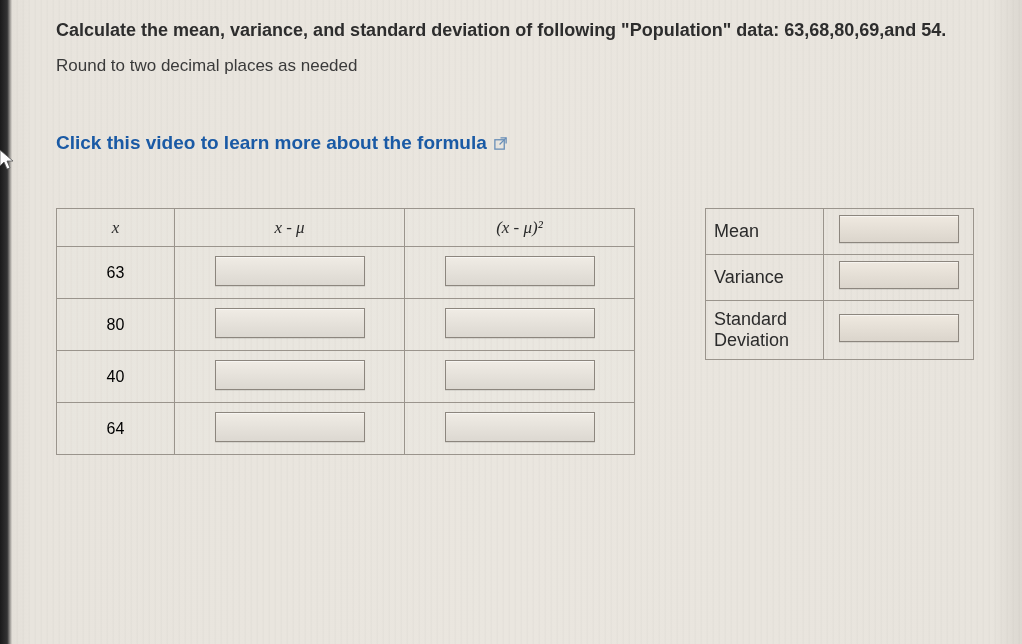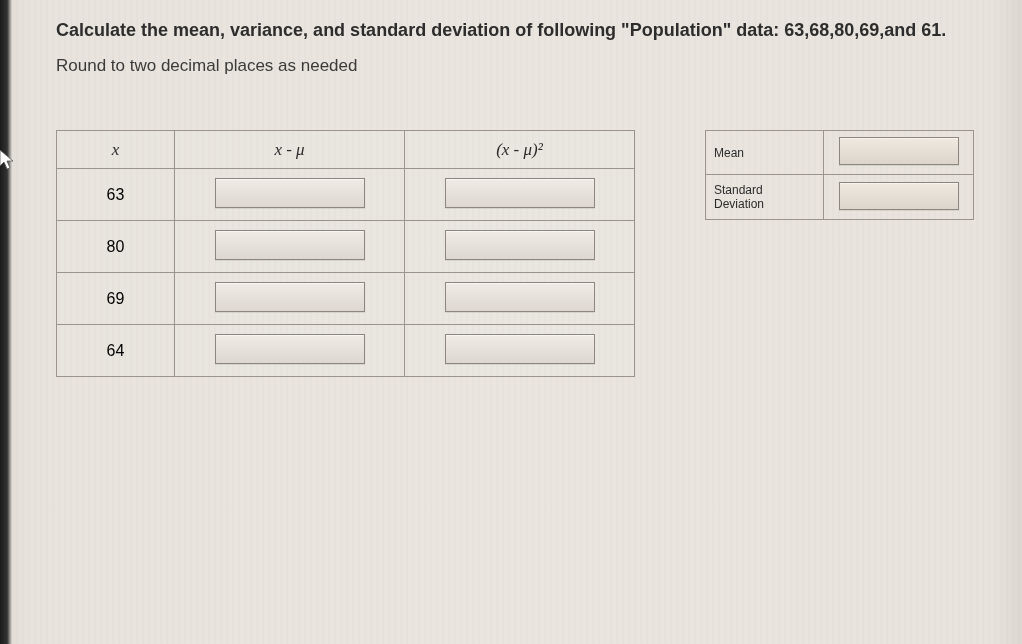--- a/index.html
+++ b/index.html
@@ -103,21 +103,21 @@
     height: 30px;
     border: 1px solid #8c867e;
     background: linear-gradient(180deg,#f0ece5,#e6e2db 50%,#dcd8d1);
     box-shadow: inset 0 1px 0 rgba(255,255,255,0.5), 0 1px 0 rgba(0,0,0,0.08);
   }
   table.results {
     border-collapse: collapse;
   }
   table.results td {
     border: 1px solid #9a948c;
-    font-size: 12px;
+    font-size: 18px;
     color: #2b2b2b;
     vertical-align: middle;
   }
   table.results td.label {
     width: 118px;
     padding: 8px 8px;
     text-align: left;
   }
   table.results td.valcell {
     width: 150px;
@@ -146,24 +146,32 @@
 
 <div class="stripes"></div>
 <div class="edge-left"></div>
 
 <svg class="cursor-artifact" viewBox="0 0 20 24">
   <path d="M2 2 L2 18 L6 14 L9 21 L12 20 L9 13 L15 13 Z" fill="#fdfdfd" stroke="#555" stroke-width="0.8"></path>
 </svg>
 
 <div class="content">
 
-  <div class="prompt">Calculate the mean, variance, and standard deviation of following "Population" data: 63,68,80,69,and 61.</div>
+  <div class="prompt">Calculate the mean, variance, and standard deviation of following "Population" data: 63,68,80,69,and 54.</div>
 
   <div class="round-note">Round to two decimal places as needed</div>
 
+  <div class="video-link">
+    <span>Click this video to learn more about the formula</span>
+    <svg class="ext-icon" viewBox="0 0 16 16">
+      <rect x="2" y="4" width="10" height="10" fill="none" stroke="#6a8fb8" stroke-width="1.4"></rect>
+      <path d="M8 2 H14 V8" fill="none" stroke="#6a8fb8" stroke-width="1.4"></path>
+      <path d="M14 2 L7 9" fill="none" stroke="#6a8fb8" stroke-width="1.4"></path>
+    </svg>
+  </div>
 
   <div class="tables-row">
 
     <table class="main-table">
       <thead>
         <tr>
           <th class="col-x"><span class="hdr-math">x</span></th>
           <th class="col-dx"><span class="hdr-math">x - μ</span></th>
           <th class="col-sq"><span class="hdr-math">(x - μ)²</span></th>
         </tr>
@@ -173,36 +181,40 @@
           <td class="xcell">63</td>
           <td><span class="input-box"></span></td>
           <td><span class="input-box"></span></td>
         </tr>
         <tr>
           <td class="xcell">80</td>
           <td><span class="input-box"></span></td>
           <td><span class="input-box"></span></td>
         </tr>
         <tr>
-          <td class="xcell">69</td>
+          <td class="xcell">40</td>
           <td><span class="input-box"></span></td>
           <td><span class="input-box"></span></td>
         </tr>
         <tr>
           <td class="xcell">64</td>
           <td><span class="input-box"></span></td>
           <td><span class="input-box"></span></td>
         </tr>
       </tbody>
     </table>
 
     <table class="results">
       <tbody>
           <tr>
         <td class="label">Mean</td>
+        <td class="valcell"><span class="res-input"></span></td>
+      </tr>
+      <tr>
+        <td class="label">Variance</td>
         <td class="valcell"><span class="res-input"></span></td>
       </tr>
       <tr>
         <td class="label">Standard Deviation</td>
         <td class="valcell"><span class="res-input"></span></td>
       </tr>
     </tbody>
       </table>
 
   </div>

